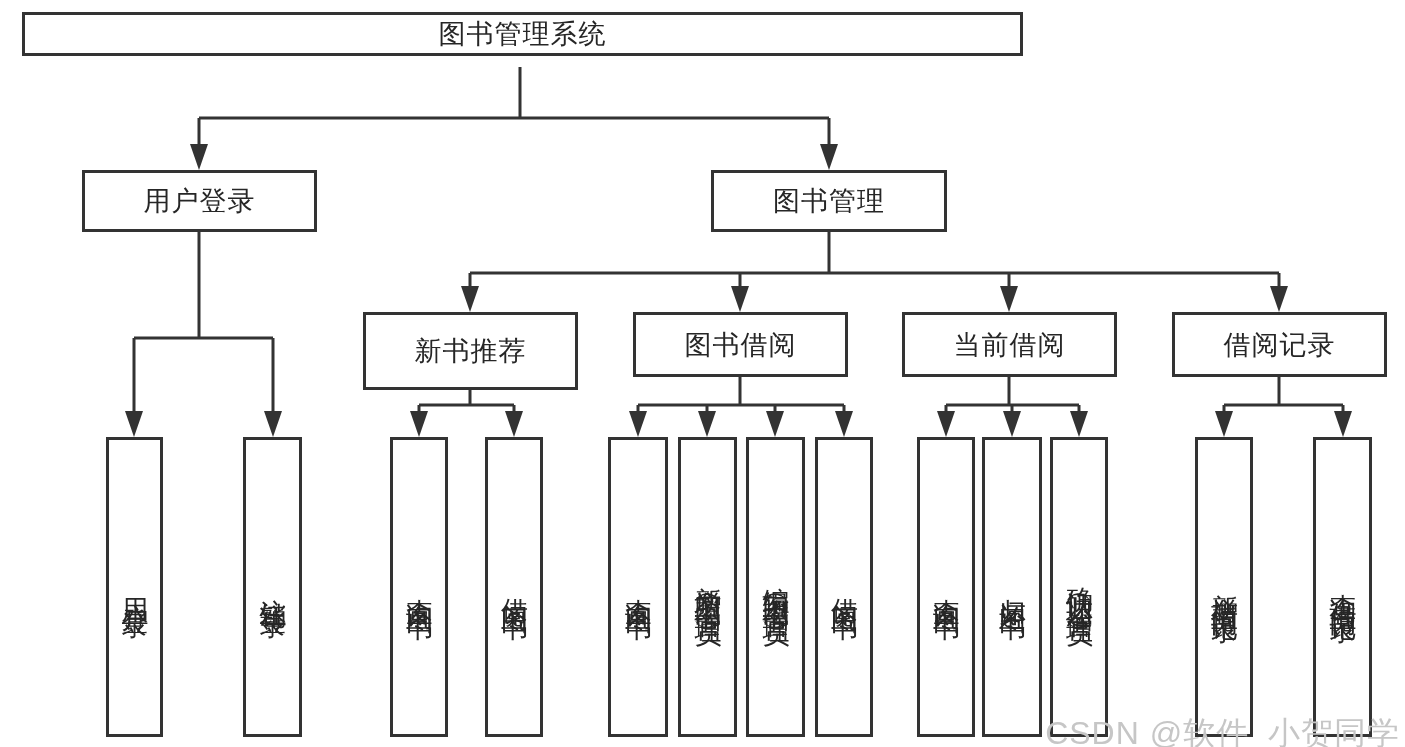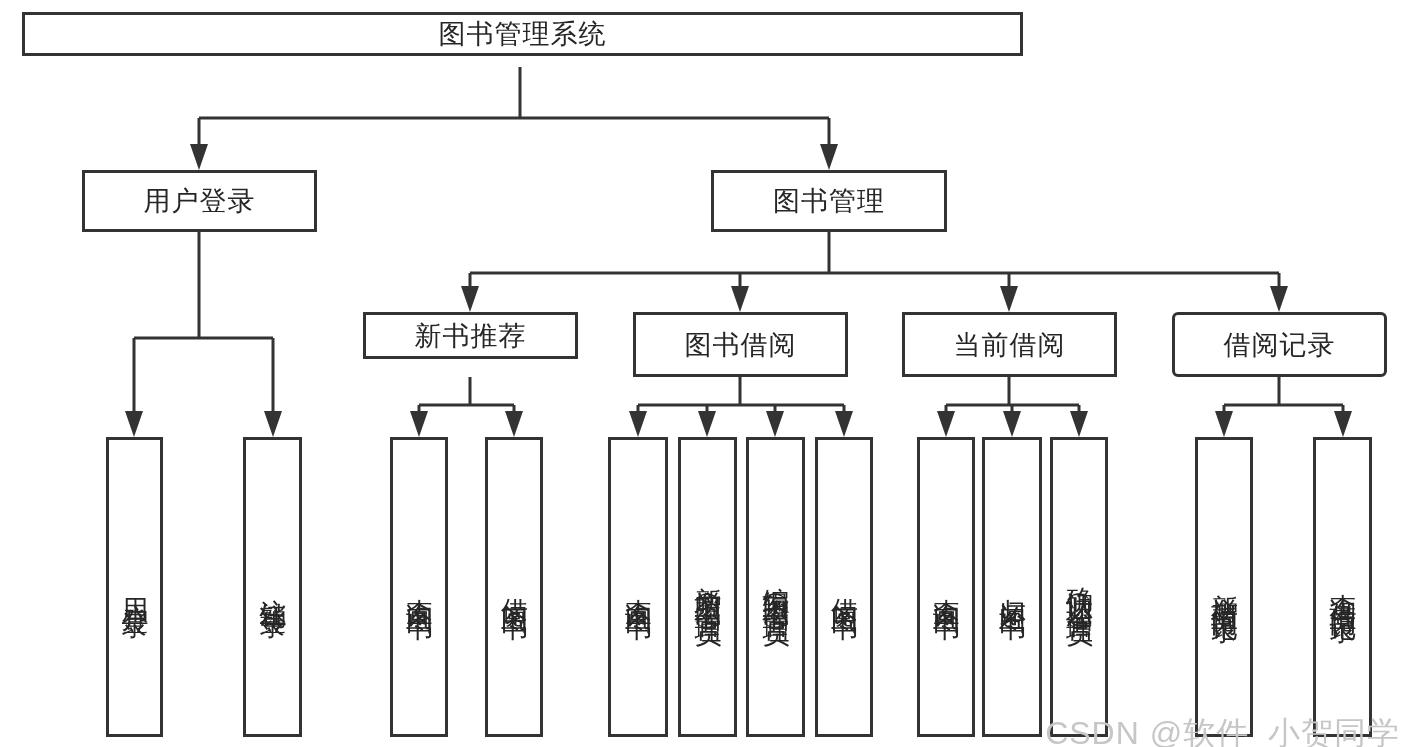--- a/index.html
+++ b/index.html
@@ -124,24 +124,24 @@
       <polygon points="1215,411 1233,411 1224,437"></polygon>
       <polygon points="1334,411 1352,411 1343,437"></polygon>
     </g>
   </svg>
 
   <div class="box" style="left:22px; top:12px; width:1001px; height:44px;">图书管理系统</div>
 
   <div class="box" style="left:82px; top:170px; width:235px; height:62px;">用户登录</div>
   <div class="box" style="left:711px; top:170px; width:236px; height:62px;">图书管理</div>
 
-  <div class="box" style="left:363px; top:312px; width:215px; height:47px;">新书推荐</div>
+  <div class="box" style="left:363px; top:312px; width:215px; height:78px;">新书推荐</div>
   <div class="box" style="left:633px; top:312px; width:215px; height:65px;">图书借阅</div>
   <div class="box" style="left:902px; top:312px; width:215px; height:65px;">当前借阅</div>
-  <div class="box" style="left:1172px; top:312px; width:215px; height:65px;border-radius:6px;">借阅记录</div>
+  <div class="box" style="left:1172px; top:312px; width:215px; height:65px;">借阅记录</div>
 
   <div class="box leaf" style="left:106px; width:57px;">
     <span class="vtext">用户登录</span>
   </div>
   <div class="box leaf" style="left:243px; width:59px;">
     <span class="vtext">注销登录</span>
   </div>
 
   <div class="box leaf" style="left:390px; width:58px;">
     <span class="vtext">查询图书</span>

